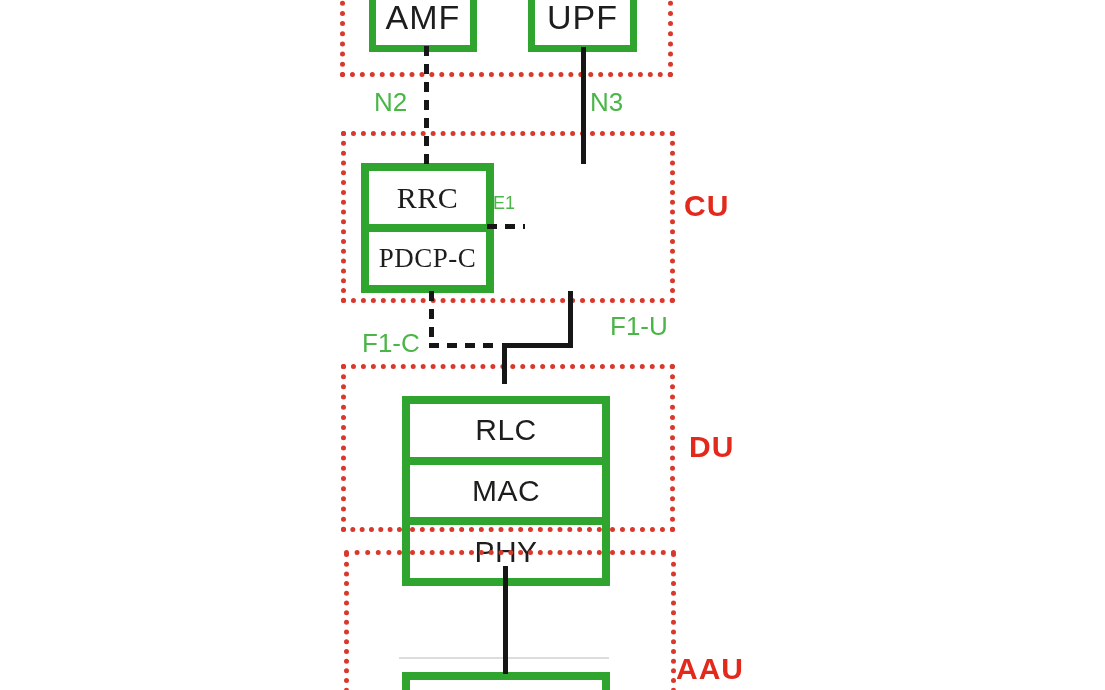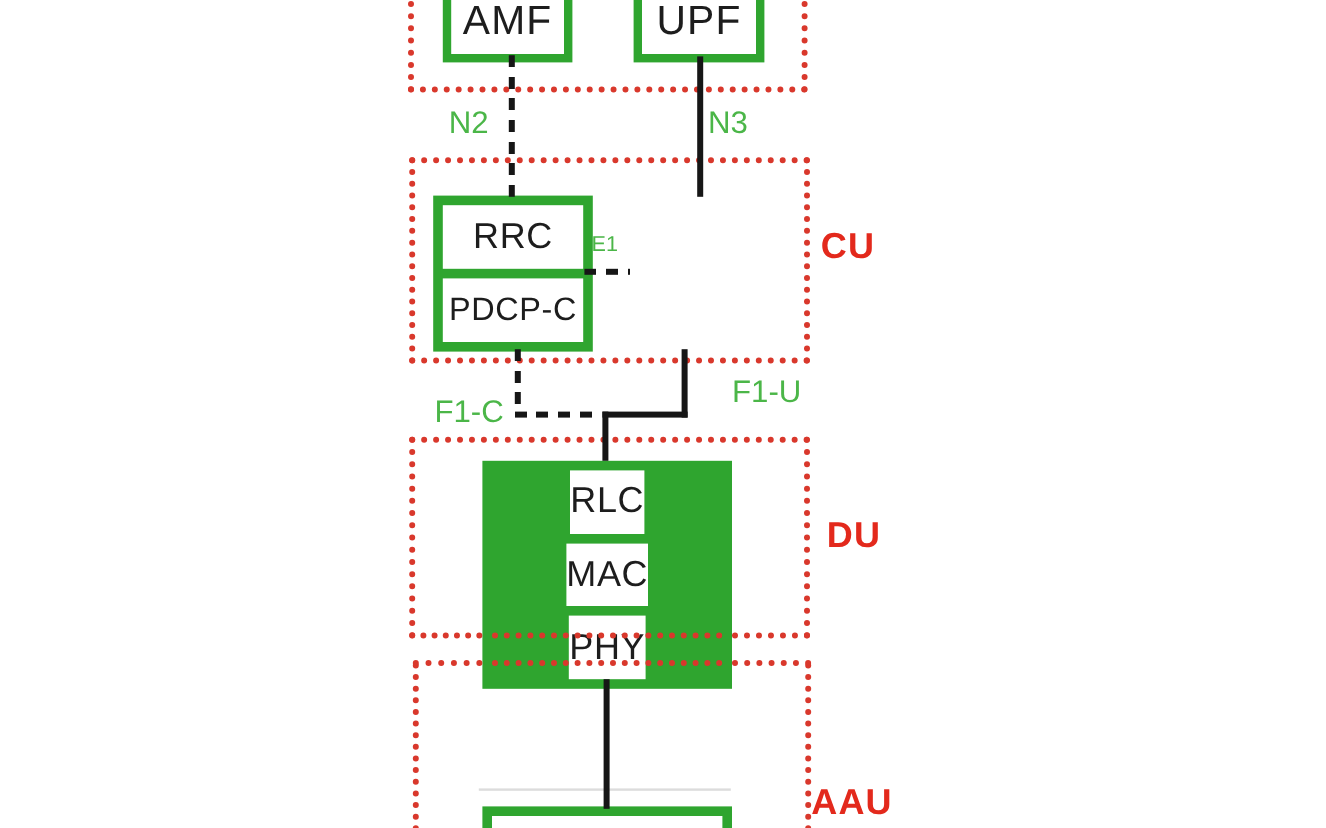--- a/index.html
+++ b/index.html
@@ -64,21 +64,21 @@
   </div>
 
   <div class="vdash" style="left:424px;top:46px;height:118px;"></div>
   <div class="vline" style="left:581px;top:47px;height:117px;"></div>
   <div class="iflabel" style="left:374px;top:87px;">N2</div>
   <div class="iflabel" style="left:590px;top:87px;">N3</div>
 
   <div class="dotted-box" style="left:341px;top:131px;width:334px;height:172px;"></div>
   <div class="grouplabel" style="left:684px;top:189px;">CU</div>
 
-  <div class="stack" style="left:361px;top:163px;width:133px;height:130px;">
+  <div class="stack" style="left:361px;top:163px;width:133px;height:130px;font-family:Liberation Serif, serif;">
     <div class="cell">
       <span class="lbl">RRC</span>
     </div>
     <div class="cell small">
       <span class="lbl">PDCP-C</span>
     </div>
   </div>
 
 
   <div class="iflabel small" style="left:493px;top:193px;">E1</div>
@@ -91,21 +91,21 @@
   <div class="vline" style="left:502px;top:343px;height:41px;"></div>
   <div class="iflabel" style="left:362px;top:328px;">F1-C</div>
   <div class="iflabel" style="left:578px;top:311px;margin-left:32px;">F1-U</div>
 
   <div class="dotted-box no-bottom" style="left:341px;top:364px;width:334px;height:168px;"></div>
   <div class="dotseg" style="left:341px;top:527px;width:61px;"></div>
   <div class="dotseg" style="left:410px;top:527px;width:192px;"></div>
   <div class="dotseg" style="left:610px;top:527px;width:65px;"></div>
   <div class="grouplabel" style="left:689px;top:430px;">DU</div>
 
-  <div class="stack" style="left:402px;top:384px;width:208px;height:190px;align-items:center;">
+  <div class="stack" style="left:402px;top:396px;width:208px;height:190px;">
     <div class="cell">
       <span class="lbl">RLC</span>
     </div>
     <div class="cell">
       <span class="lbl">MAC</span>
     </div>
     <div class="cell">
       <span class="lbl">PHY</span>
     </div>
   </div>

